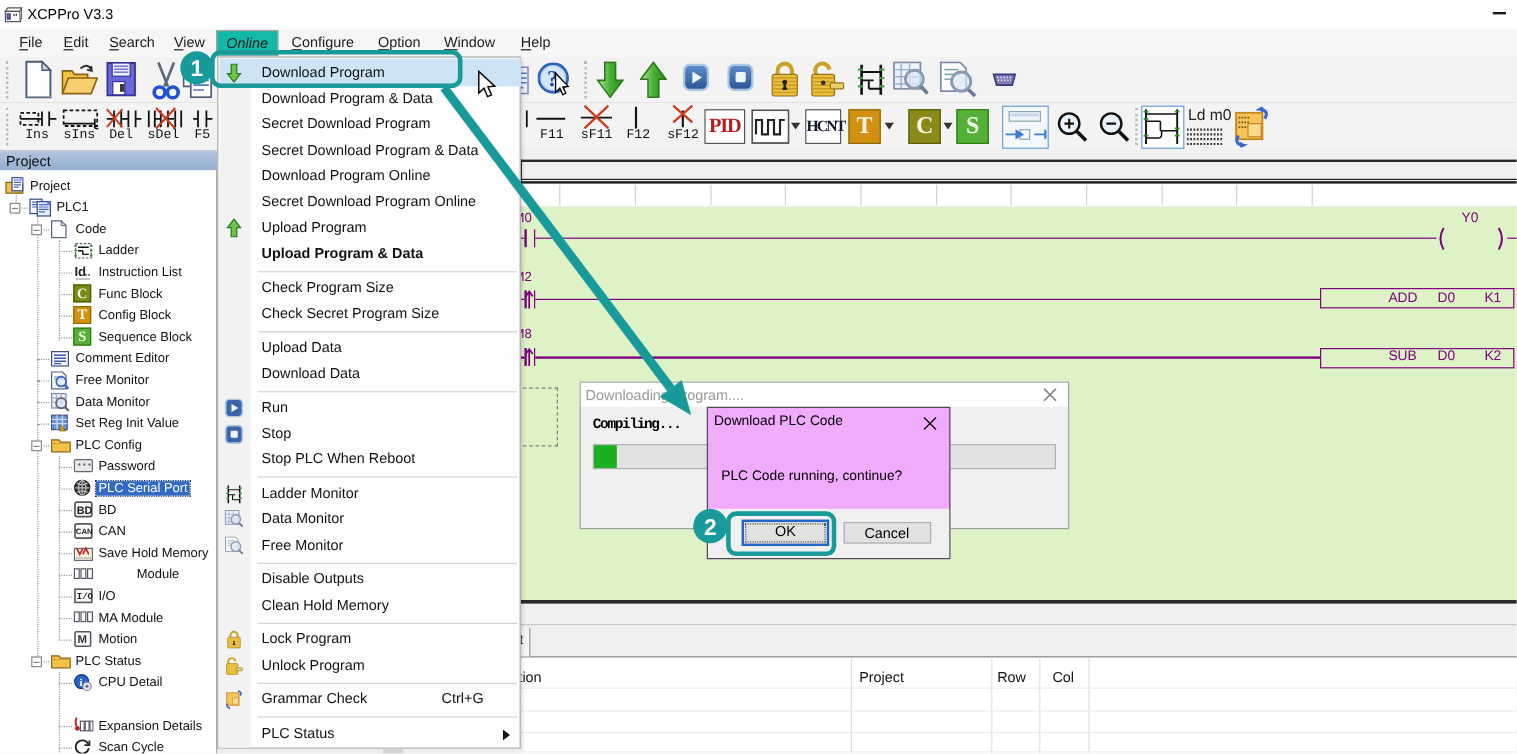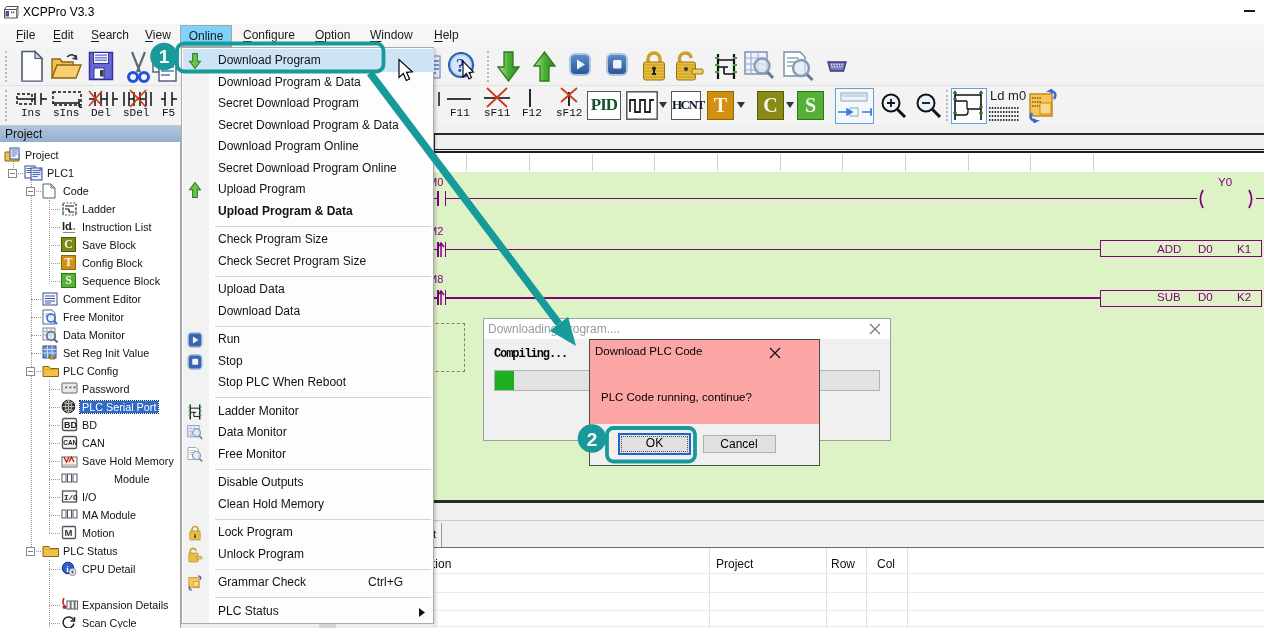--- a/index.html
+++ b/index.html
@@ -34,21 +34,21 @@
 .ladtxt { position:absolute; color:#800080; font-size:11.5px; white-space:nowrap; }
 .pbox { position:absolute; border:1.6px solid #800080; background:#ddf3c6; }
 
 #botpan { left:433px; top:548px; width:831px; height:80px; background:#fff; }
 .colsep { position:absolute; top:0; width:1px; background:#e0e0e0; height:80px; }
 .hline { position:absolute; left:0; width:831px; height:1px; background:#ebebeb; }
 .hdrtxt { position:absolute; top:9px; font-size:12px; color:#111; }
 
 #dlwin { left:483px; top:318px; width:408px; height:123px; background:#f0f0f0; border:1px solid #9f9f9f; }
 #dlwin .ttl { position:absolute; left:0; top:0; width:100%; height:20px; background:#fff; color:#9a9a9a; font-size:12px; line-height:20px; padding-left:4px; }
-#plcdlg { left:589px; top:339px; width:231px; height:127px; background:#fca5a5; border:1px solid #4d4d4d; }
+#plcdlg { left:589px; top:339px; width:203px; height:127px; background:#f0abfc; border:1px solid #4d4d4d; }
 #plcdlg .foot { position:absolute; left:0; bottom:0; width:100%; height:41px; background:#f0f0f0; }
 .btn { position:absolute; background:#e1e1e1; border:1px solid #adadad; font-size:12px; text-align:center; color:#000; }
 
 #menupop { left:181px; top:47px; width:253px; height:577px; background:#fdfdfd; border:1px solid #ababab; box-shadow:2px 2px 3px rgba(0,0,0,0.18); }
 #menugut { position:absolute; left:1px; top:1px; width:26px; height:574px; background:#f2f2f2; }
 .mi { position:absolute; left:1px; width:250px; height:21.5px; font-size:12px; color:#121212; line-height:21.5px; padding-left:35px; white-space:nowrap; }
 .msep { position:absolute; left:33px; width:216px; height:1px; background:#d4d4d4; }
 .micon { position:absolute; left:186px; width:16px; height:16px; }
 
 #overlay { left:0; top:0; width:1264px; height:628px; pointer-events:none; z-index:60; }
@@ -70,21 +70,21 @@
 </div>
 <div class="abs" id="menubar">
   <span class="mitem" style="left:16px;"><u>F</u>ile</span>
   <span class="mitem" style="left:53px;"><u>E</u>dit</span>
   <span class="mitem" style="left:91px;"><u>S</u>earch</span>
   <span class="mitem" style="left:145px;"><u>V</u>iew</span>
   <span class="mitem" style="left:243px;"><u>C</u>onfigure</span>
   <span class="mitem" style="left:315px;"><u>O</u>ption</span>
   <span class="mitem" style="left:370px;"><u>W</u>indow</span>
   <span class="mitem" style="left:434px;"><u>H</u>elp</span>
-  <span class="mitem" style="left:180px; top:1px; width:52px; height:22px; background:#7dd3fc; border:1px solid #a5a5a5; line-height:21px; text-align:center;">O<u>n</u>line</span>
+  <span class="mitem" style="left:180px; top:1px; width:52px; height:22px; background:#14b8a6; border:1px solid #a5a5a5; line-height:21px; text-align:center;font-style:italic;">O<u>n</u>line</span>
 </div>
 <div class="abs" id="tb1">
   <div class="grip" style="left:5px; top:4px; height:31px;"></div>
   <svg class="abs" style="left:20px; top:3px;" width="24" height="33" viewBox="0 0 24 33">
     <path d="M2 1.5 H15 L22 8.5 V31 H2 Z" fill="#fdfdfd" stroke="#4a5a78" stroke-width="1.6"></path>
     <path d="M15 1.5 L22 8.5 H15 Z" fill="#c9d6ea" stroke="#4a5a78" stroke-width="1.2"></path>
     <path d="M2 31 H22 V30 L3 30 Z" fill="#9aa8c0"></path>
   </svg>
   <svg class="abs" style="left:51px; top:5px;" width="31" height="29" viewBox="0 0 31 29">
     <path d="M1 26 V7 h8 l2 3 h11 v3" fill="#f3c14a" stroke="#8c6410" stroke-width="1.4"></path>
@@ -224,21 +224,21 @@
   <span class="tlabel" style="left:484px; top:21px;">sF11</span>
   <svg class="abs" style="left:525px; top:2px;" width="10" height="20" viewBox="0 0 10 20">
     <path d="M5 1 v18" stroke="#111" stroke-width="1.8"></path>
   </svg>
   <span class="tlabel" style="left:522px; top:21px;">F12</span>
   <svg class="abs" style="left:556px; top:1px;" width="26" height="21" viewBox="0 0 26 21">
     <path d="M13 5 v14" stroke="#111" stroke-width="1.8"></path>
     <path d="M5 1 L21 15 M21 1 L5 15" stroke="#d03a1a" stroke-width="1.8"></path>
   </svg>
   <span class="tlabel" style="left:556px; top:21px;">sF12</span>
-  <div class="abs" style="left:587px; top:5px; width:34px; height:29px; background:#fff; border:1.5px solid #555; font-family:'Liberation Serif',serif; font-size:17px; font-weight:bold; color:#14532d; text-align:center; line-height:26px; letter-spacing:-1px;">PID</div>
+  <div class="abs" style="left:587px; top:5px; width:34px; height:29px; background:#fff; border:1.5px solid #555; font-family:'Liberation Serif',serif; font-size:17px; font-weight:bold; color:#b91c1c; text-align:center; line-height:26px; letter-spacing:-1px;">PID</div>
   <svg class="abs" style="left:626px; top:5px;" width="32" height="29" viewBox="0 0 32 29">
     <rect x="0.8" y="0.8" width="30.4" height="27.4" fill="#fff" stroke="#555" stroke-width="1.5"></rect>
     <path d="M4 21 v-12 h5 v12 h5 v-12 h5 v12 h5 v-12 h4" stroke="#222" stroke-width="1.8" fill="none"></path>
   </svg>
   <svg class="abs" style="left:659px; top:16px;" width="8" height="6" viewBox="0 0 8 6">
       <path d="M0 0 h8 L4 6 Z" fill="#333"></path>
     </svg>
   <div class="abs" style="left:671px; top:5px; width:30px; height:29px; background:#fff; border:1.5px solid #555; font-family:'Liberation Serif',serif; font-size:13px; font-weight:bold; color:#0f172a; text-align:center; line-height:26px; letter-spacing:-1.5px;">HCNT</div>
   <div class="abs" style="left:707px; top:5px; width:27px; height:29px; background:#d29010; border:1px solid #8a6a00; font-family:'Liberation Serif',serif; font-size:20px; font-weight:bold; color:#f8f4e8; text-align:center; line-height:27px;">T</div>
   <svg class="abs" style="left:737px; top:16px;" width="8" height="6" viewBox="0 0 8 6">
@@ -415,21 +415,21 @@
           <path d="M10 10 h5" stroke="#555" stroke-dasharray="1.4 1.2" stroke-width="1.4"></path>
           <path d="M2 13.5 h12" stroke="#888" stroke-width="1"></path>
         </svg></span>
       <span class="lbl" style="left:82px;">Instruction List</span>
     </div>
 <div class="trow" style="left:0; top:94px; width:181px;">
       <div class="tdoth" style="left:49px; top:9px; width:11px;"></div>
       <span class="ticon" style="left:61px;">
         <div style="width:15px;height:15px;background:#7a8a14;border:1px solid #4a5a00;color:#f4f4e0;font-family:'Liberation Serif',serif;font-weight:bold;font-size:12px;text-align:center;line-height:13px;">C</div>
       </span>
-      <span class="lbl" style="left:82px;">Save Block</span>
+      <span class="lbl" style="left:82px;">Func Block</span>
     </div>
 <div class="trow" style="left:0; top:112px; width:181px;">
       <div class="tdoth" style="left:49px; top:9px; width:11px;"></div>
       <span class="ticon" style="left:61px;">
         <div style="width:15px;height:15px;background:#d29010;border:1px solid #8a6a00;color:#fcf8ec;font-family:'Liberation Serif',serif;font-weight:bold;font-size:12px;text-align:center;line-height:13px;">T</div>
       </span>
       <span class="lbl" style="left:82px;">Config Block</span>
     </div>
 <div class="trow" style="left:0; top:130px; width:181px;">
       <div class="tdoth" style="left:49px; top:9px; width:11px;"></div>

